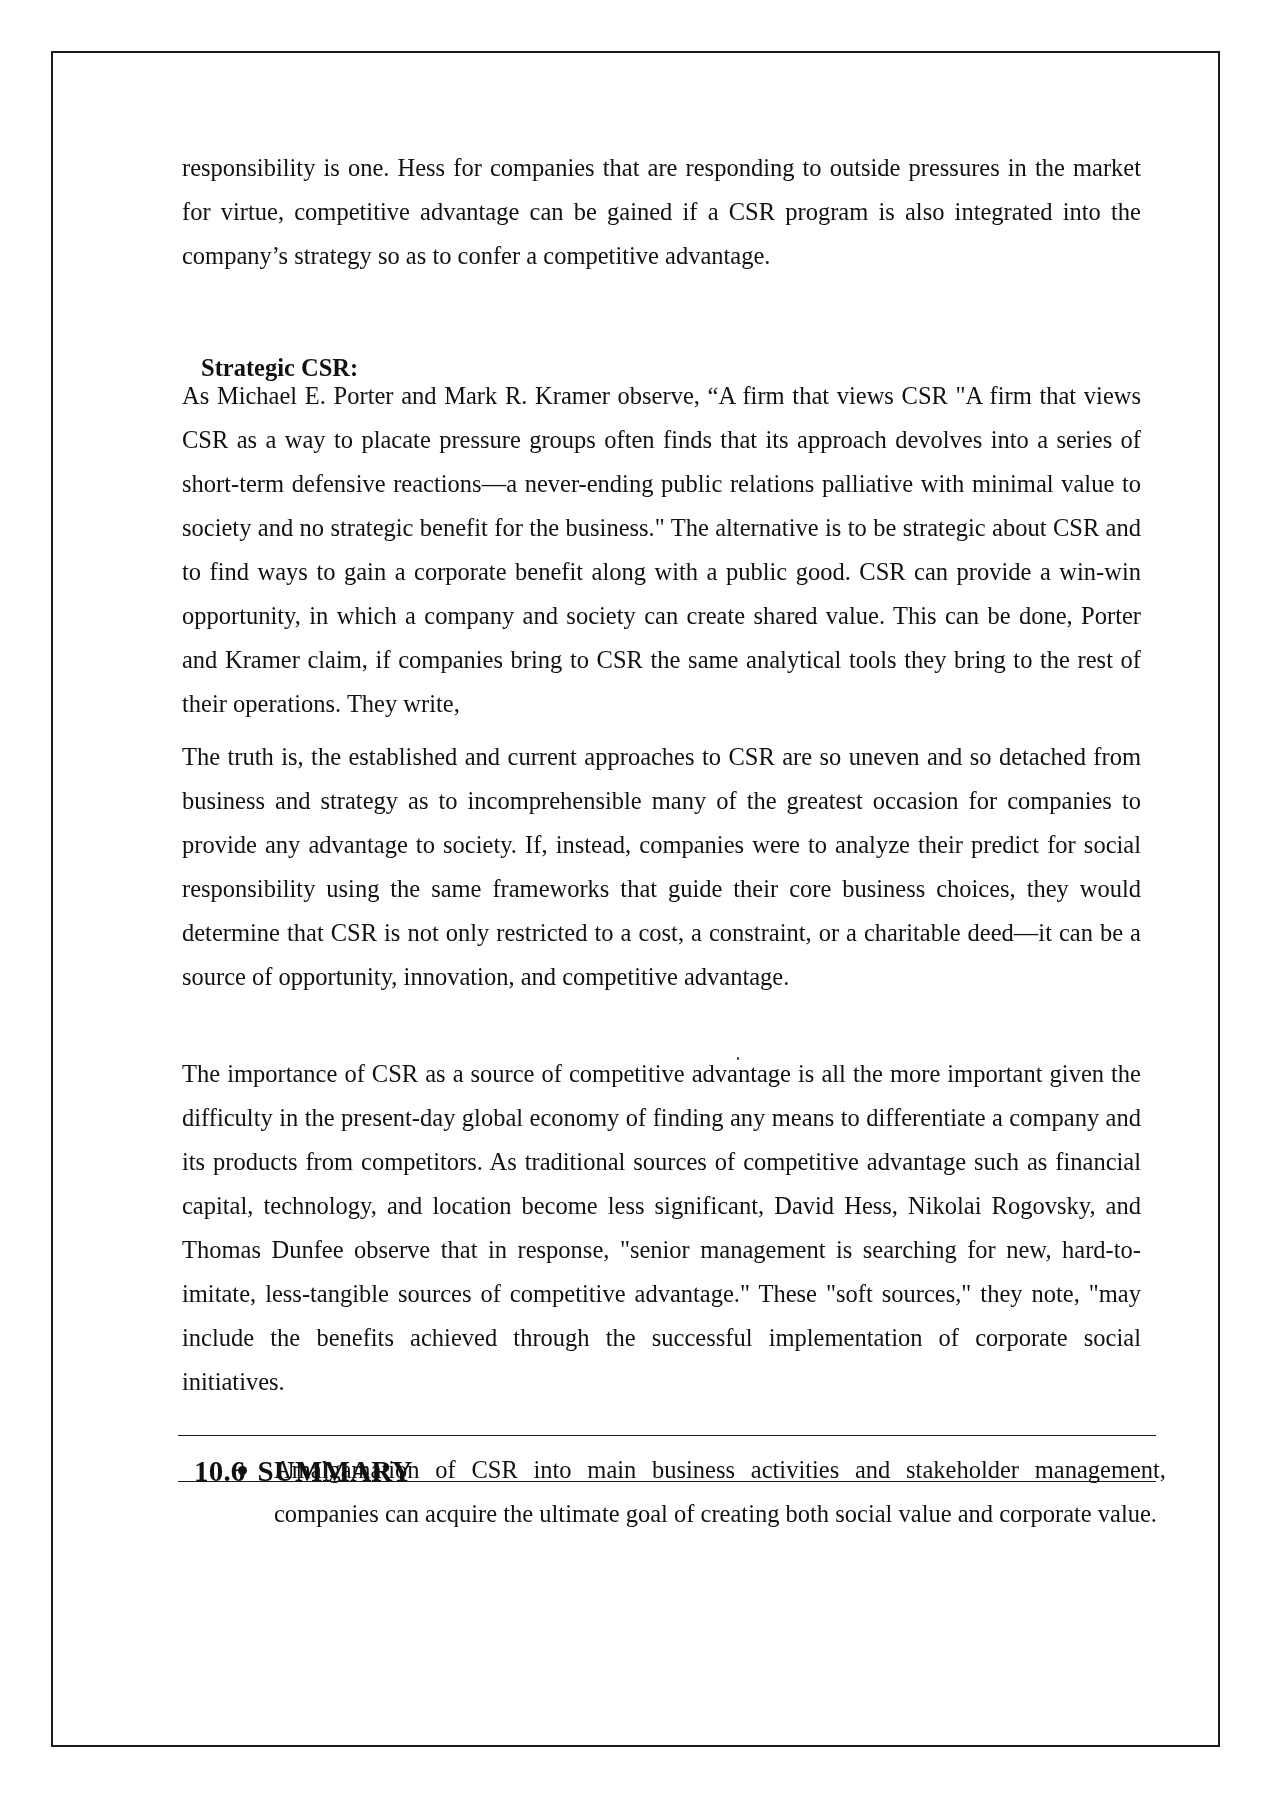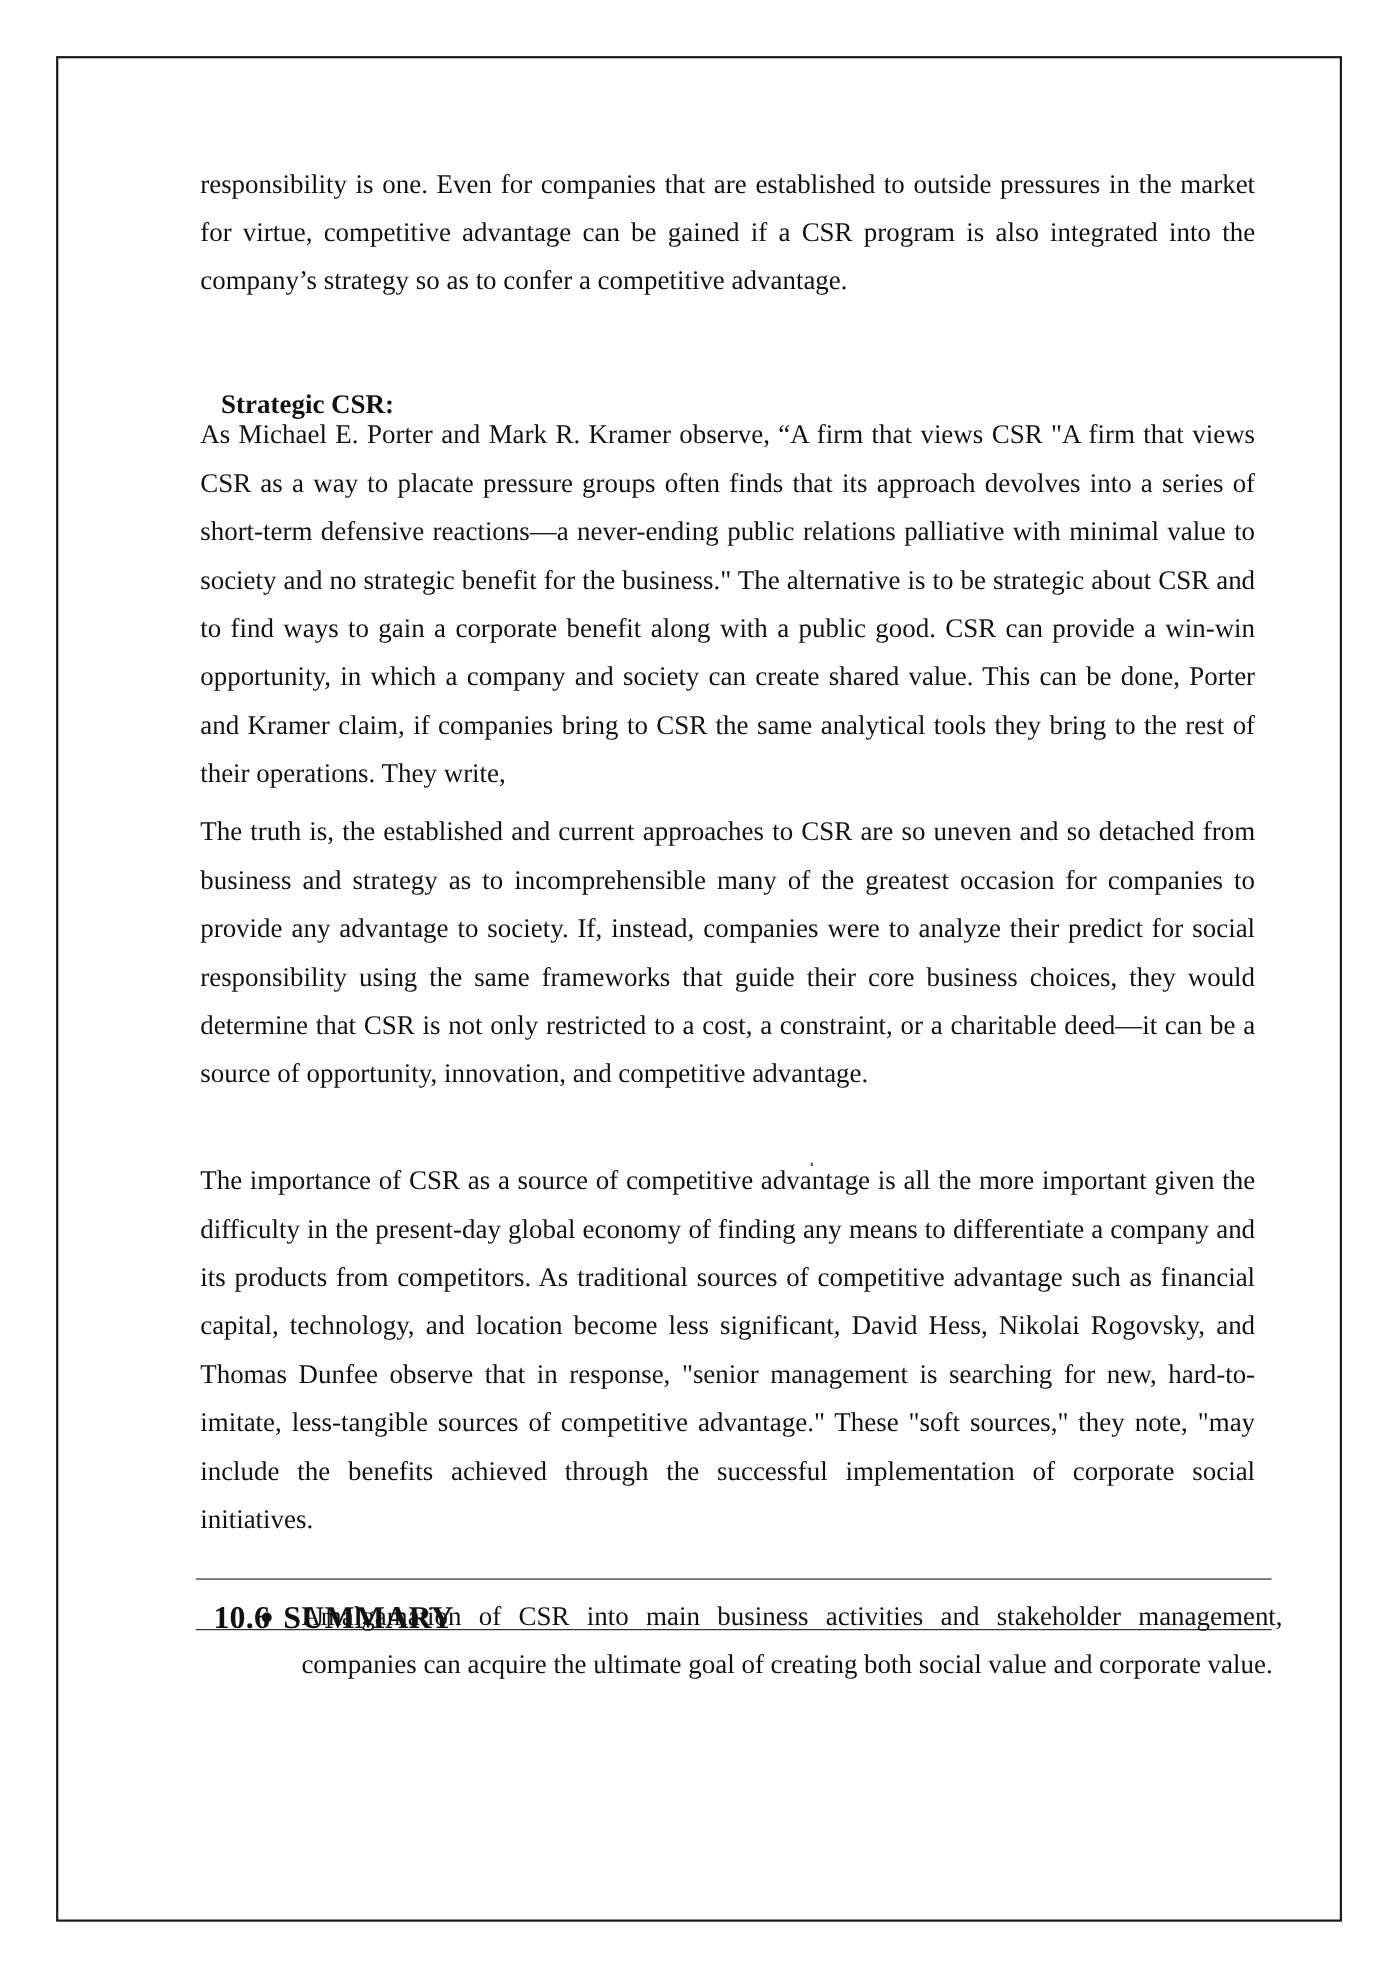--- a/index.html
+++ b/index.html
@@ -96,21 +96,21 @@
     width: 1.5px;
     height: 3px;
     background: #555555;
   }
 </style>
 </head>
 <body>
 
 <div class="page-border"></div>
 
-<p class="para" style="top:146px;">responsibility is one. Even for companies that are established to outside pressures in the market for virtue, competitive advantage can be gained if a CSR program is also integrated into the company’s strategy so as to confer a competitive advantage.</p>
+<p class="para" style="top:146px;">responsibility is one. Hess for companies that are responding to outside pressures in the market for virtue, competitive advantage can be gained if a CSR program is also integrated into the company’s strategy so as to confer a competitive advantage.</p>
 
 <h3 class="subheading">Strategic CSR:</h3>
 
 <p class="para" style="top:374px;">As Michael E. Porter and Mark R. Kramer observe, “A firm that views CSR "A firm that views CSR as a way to placate pressure groups often finds that its approach devolves into a series of short-term defensive reactions—a never-ending public relations palliative with minimal value to society and no strategic benefit for the business." The alternative is to be strategic about CSR and to find ways to gain a corporate benefit along with a public good. CSR can provide a win-win opportunity, in which a company and society can create shared value. This can be done, Porter and Kramer claim, if companies bring to CSR the same analytical tools they bring to the rest of their operations. They write,</p>
 
 <p class="para" style="top:735px;">The truth is, the established and current approaches to CSR are so uneven and so detached from business and strategy as to incomprehensible many of the greatest occasion for companies to provide any advantage to society. If, instead, companies were to analyze their predict for social responsibility using the same frameworks that guide their core business choices, they would determine that CSR is not only restricted to a cost, a constraint, or a charitable deed—it can be a source of opportunity, innovation, and competitive advantage.</p>
 
 <div class="stray-mark"></div>
 
 <p class="para" style="top:1052px;">The importance of CSR as a source of competitive advantage is all the more important given the difficulty in the present-day global economy of finding any means to differentiate a company and its products from competitors. As traditional sources of competitive advantage such as financial capital, technology, and location become less significant, David Hess, Nikolai Rogovsky, and Thomas Dunfee observe that in response, "senior management is searching for new, hard-to-imitate, less-tangible sources of competitive advantage." These "soft sources," they note, "may include the benefits achieved through the successful implementation of corporate social initiatives.</p>

